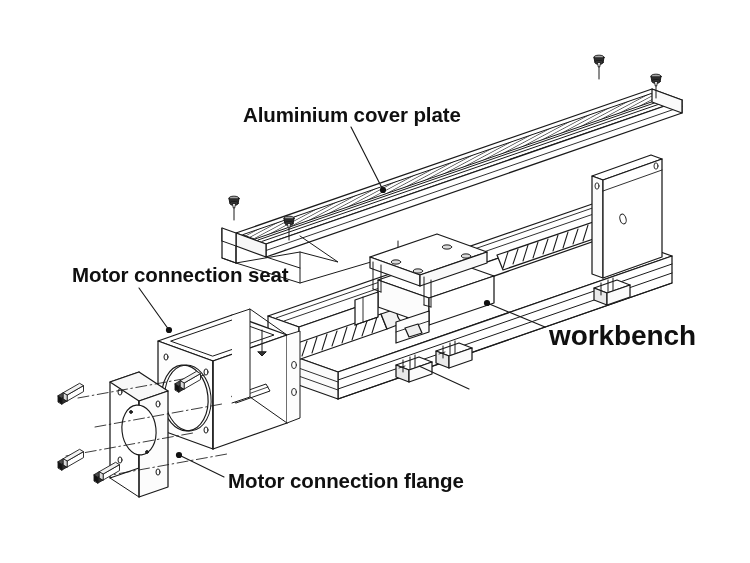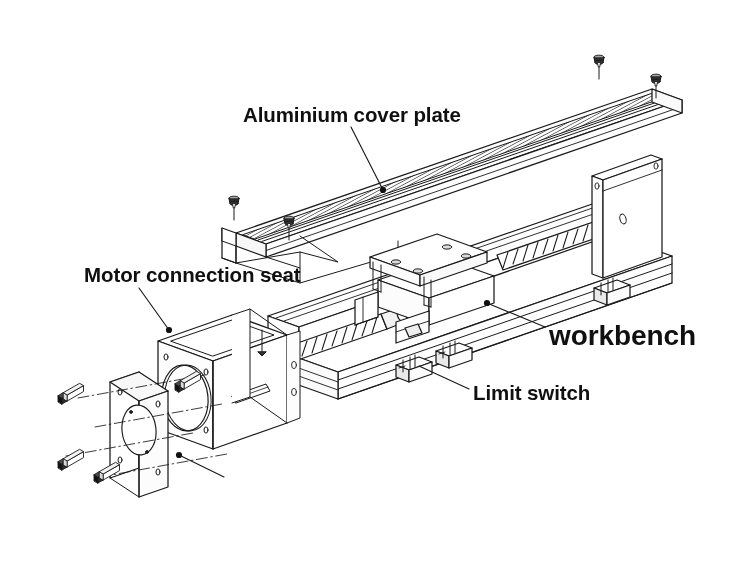--- a/index.html
+++ b/index.html
@@ -24,21 +24,21 @@
   }
   .lbl {
     position: absolute;
     color: #101010;
     font-family: "Liberation Sans", sans-serif;
     font-weight: 700;
     white-space: nowrap;
     letter-spacing: -0.1px;
   }
   #lbl-cover        { left: 211px; top: 103px; font-size: 20.5px; margin-left: 32px; }
-  #lbl-seat         { left: 84px;  top: 263px; font-size: 20.5px; }
+  #lbl-seat         { left: 72px;  top: 263px; font-size: 20.5px; }
   #lbl-workbench    { left: 549px; top: 320px; font-size: 28px; }
   #lbl-limit        { left: 473px; top: 381px; font-size: 20.5px; }
   #lbl-flange       { left: 228px; top: 469px; font-size: 20.5px; }
 </style>
 </head>
 <body>
 
 <div id="page">
 
   <svg id="drawing" viewBox="0 0 750 563">
@@ -335,15 +335,15 @@
         <path d="M224,477 L179,455"></path>
         <circle cx="179" cy="455" r="3.1" fill="#111111" stroke="none"></circle>
       </g>
 
     </g>
   </svg>
 
   <div class="lbl" id="lbl-cover">Aluminium cover plate</div>
   <div class="lbl" id="lbl-seat">Motor connection seat</div>
   <div class="lbl" id="lbl-workbench">workbench</div>
-  <div class="lbl" id="lbl-limit">Limit switch</div>
+  <div class="lbl" id="lbl-flange">Motor connection flange</div>
 
 </div>
 
 </body></html>

